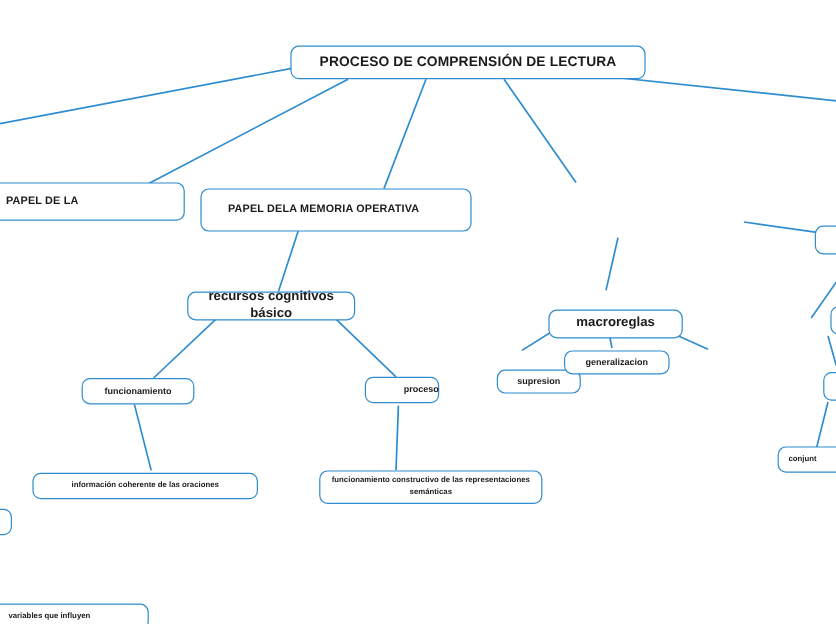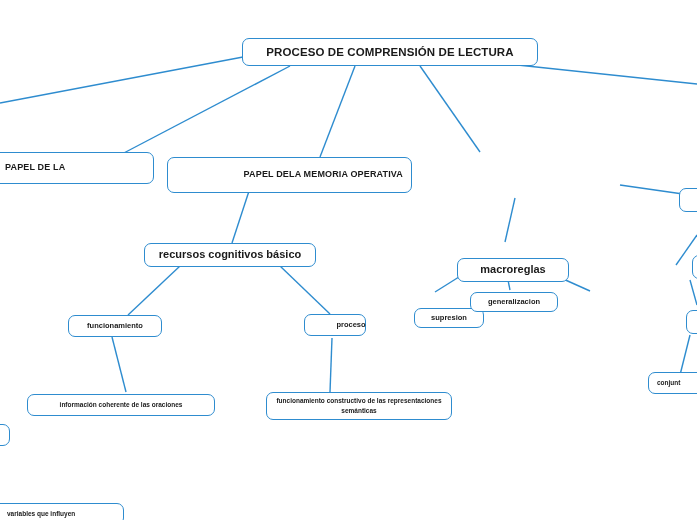--- a/index.html
+++ b/index.html
@@ -110,26 +110,26 @@
   </svg>
 
   <div class="node t-root" style="left:242px; top:38px; width:296px; height:28px;">
     <span>PROCESO DE COMPRENSIÓN DE LECTURA</span>
   </div>
 
   <div class="node left t-bold" style="left:-40px; top:152px; width:194px; height:32px; padding-left:44px;">
     <span>PAPEL DE LA</span>
   </div>
 
-  <div class="node left t-bold" style="left:167px; top:157px; width:245px; height:36px; padding-left:22px;justify-content:flex-end;">
+  <div class="node left t-bold" style="left:167px; top:157px; width:226px; height:36px; padding-left:22px;">
     <span>PAPEL DELA MEMORIA OPERATIVA</span>
   </div>
 
 
-  <div class="node t-mid" style="left:144px; top:243px; width:172px; height:24px;">
+  <div class="node t-mid" style="left:156px; top:243px; width:140px; height:24px;">
     <span>recursos cognitivos  básico</span>
   </div>
 
   <div class="node t-mid" style="left:457px; top:258px; width:112px; height:24px;text-align:right;">
     <span>macroreglas</span>
   </div>
 
   <div class="node t-small" style="left:394px; top:308px; width:70px; height:20px;margin-left:20px;">
     <span>supresion</span>
   </div>

